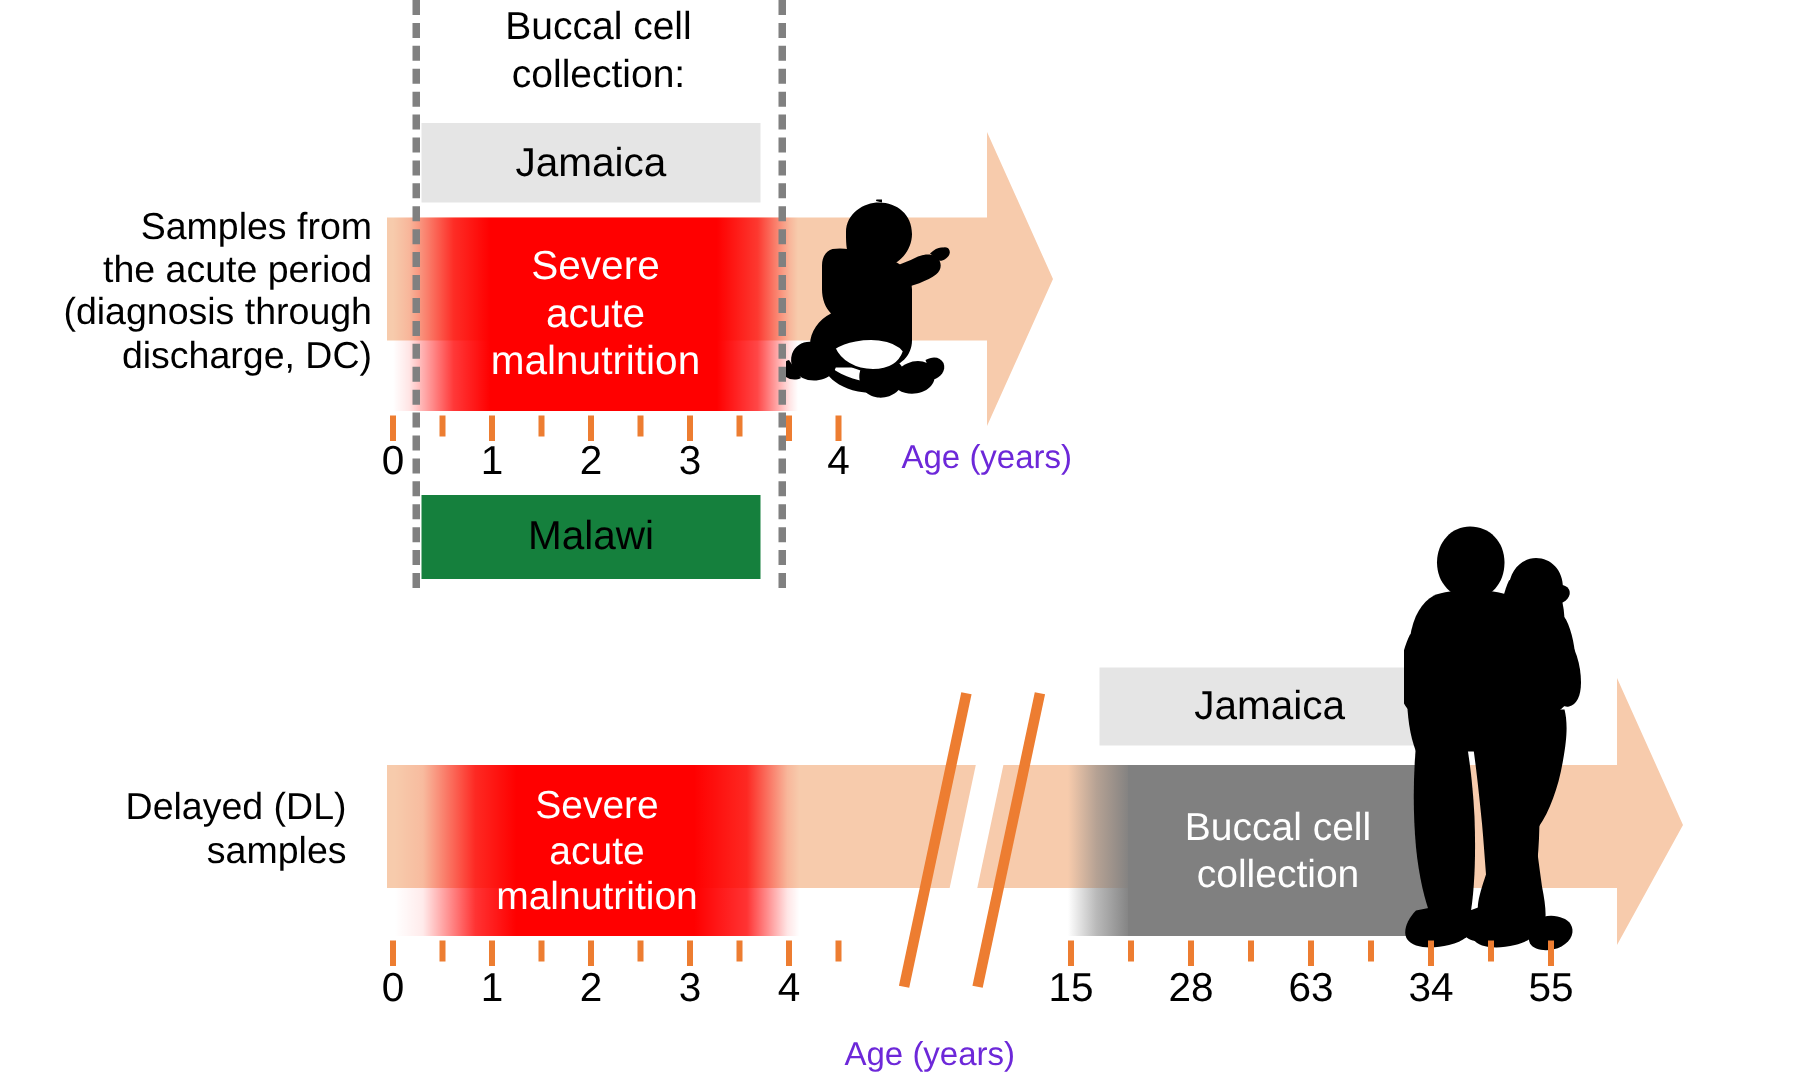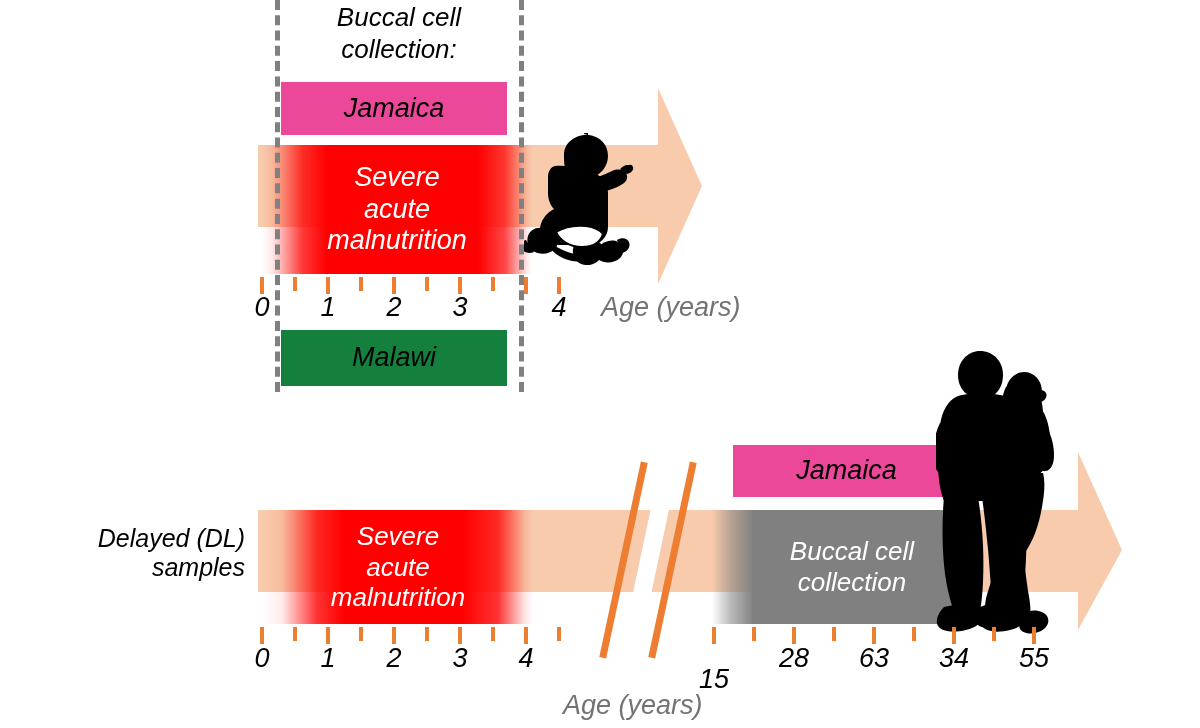--- a/index.html
+++ b/index.html
@@ -1,35 +1,35 @@
 <!DOCTYPE html>
 <html><head>
 <meta charset="utf-8">
 <style>
   html,body{margin:0;padding:0;background:#ffffff;}
   body{width:1200px;height:728px;position:relative;overflow:hidden;
        font-family:"Liberation Sans","DejaVu Sans",sans-serif;color:#000;}
-  .fig{position:absolute;inset:0;font-style:italic;}
+  .fig{position:absolute;inset:0;}
   .abs{position:absolute;}
 
   
   .txt{position:absolute;white-space:pre;line-height:1.14;}
   .lbl-left{font-size:25px;text-align:right;color:#000;}
   .tick-num{font-size:27px;text-align:center;color:#000;}
-  .axis-title{font-size:27px;color:#737373;}
+  .axis-title{font-size:22px;color:#6d28d9;}
   .bar-text{font-size:27px;text-align:center;line-height:1.18;}
   .hdr{font-size:26px;text-align:center;line-height:1.22;color:#000;}
 
   
   .arrow-wrap{position:absolute;}
   .arrow-svg{display:block;overflow:visible;}
 
   
   .bar{position:absolute;display:flex;align-items:center;justify-content:center;}
-  .bar-jamaica{background:#ec4899;}
+  .bar-jamaica{background:#e5e5e5;}
   .bar-malawi{background:#15803d;}
   .bar-grey{background:#808080;}
   .bar-red-top{
      background:linear-gradient(to right,
         rgba(255,0,0,0) 0%,
         rgba(255,0,0,0.10) 4%,
         rgba(255,0,0,0.78) 15%,
         rgba(255,0,0,1) 24%,
         rgba(255,0,0,1) 80%,
         rgba(255,0,0,0.72) 90%,
@@ -117,20 +117,24 @@
         <path d="M93 107 C98 104,103 105,105 109 C107 114,103 119,98 120 Z"></path>
         <path d="M30 112 C38 118,50 122,62 122 C70 122,76 120,80 117
                  L80 124 C72 128,60 130,48 128 C38 126,31 121,28 117 Z"></path>
       </g>
       <path d="M32 99 C40 94,52 92,62 93 C70 94,76 97,79 101
                C76 110,68 114,58 114 C46 114,36 108,32 99 Z" fill="#ffffff" stroke="#000" stroke-width="2"></path>
       <path d="M33 118 C42 126,56 129,68 126 C74 124,78 121,80 118" fill="none" stroke="#000" stroke-width="2.5"></path>
     </svg>
   </div>
 
+  <div class="txt lbl-left" style="left:20px;top:137px;width:228px;">Samples from
+the acute period
+(diagnosis through
+discharge, DC)</div>
 
   <div class="tick" style="left:260px;top:277px;height:17px;"></div>
   <div class="tick" style="left:293px;top:277px;height:14px;"></div>
   <div class="tick" style="left:326px;top:277px;height:17px;"></div>
   <div class="tick" style="left:359px;top:277px;height:14px;"></div>
   <div class="tick" style="left:392px;top:277px;height:17px;"></div>
   <div class="tick" style="left:425px;top:277px;height:14px;"></div>
   <div class="tick" style="left:458px;top:277px;height:17px;"></div>
   <div class="tick" style="left:491px;top:277px;height:14px;"></div>
   <div class="tick" style="left:524px;top:277px;height:17px;"></div>
@@ -220,21 +224,21 @@
         <path d="M46 152 C48 166,50 184,52 204 C54 226,55 250,58 266
                  L82 266 C86 254,89 236,90 214 C91 190,90 168,86 152 Z"></path>
         <path d="M8 262 C2 268,-1 276,2 281 C6 287,18 288,30 285
                  C42 282,48 276,45 269 C42 263,28 259,18 260 Z"></path>
         <path d="M52 262 C46 268,43 276,46 281 C50 287,62 288,74 285
                  C86 282,92 276,89 269 C86 263,72 259,62 260 Z"></path>
       </g>
     </svg>
   </div>
 
-  <div class="txt lbl-left" style="left:39px;top:524px;width:206px;">Delayed (DL)
+  <div class="txt lbl-left" style="left:25px;top:524px;width:206px;">Delayed (DL)
 samples</div>
 
   <div class="tick" style="left:260px;top:627px;height:17px;"></div>
   <div class="tick" style="left:293px;top:627px;height:14px;"></div>
   <div class="tick" style="left:326px;top:627px;height:17px;"></div>
   <div class="tick" style="left:359px;top:627px;height:14px;"></div>
   <div class="tick" style="left:392px;top:627px;height:17px;"></div>
   <div class="tick" style="left:425px;top:627px;height:14px;"></div>
   <div class="tick" style="left:458px;top:627px;height:17px;"></div>
   <div class="tick" style="left:491px;top:627px;height:14px;"></div>
@@ -250,21 +254,21 @@
   <div class="tick" style="left:952px;top:627px;height:17px;"></div>
   <div class="tick" style="left:992px;top:627px;height:14px;"></div>
   <div class="tick" style="left:1032px;top:627px;height:17px;"></div>
 
   <div class="txt tick-num" style="left:242px;top:643px;width:40px;">0</div>
   <div class="txt tick-num" style="left:308px;top:643px;width:40px;">1</div>
   <div class="txt tick-num" style="left:374px;top:643px;width:40px;">2</div>
   <div class="txt tick-num" style="left:440px;top:643px;width:40px;">3</div>
   <div class="txt tick-num" style="left:506px;top:643px;width:40px;">4</div>
 
-  <div class="txt tick-num" style="left:692px;top:664px;width:44px;">15</div>
+  <div class="txt tick-num" style="left:692px;top:643px;width:44px;">15</div>
   <div class="txt tick-num" style="left:772px;top:643px;width:44px;">28</div>
   <div class="txt tick-num" style="left:852px;top:643px;width:44px;">63</div>
   <div class="txt tick-num" style="left:932px;top:643px;width:44px;">34</div>
   <div class="txt tick-num" style="left:1012px;top:643px;width:44px;">55</div>
 
   <div class="txt axis-title" style="left:563px;top:690px;">Age (years)</div>
 
 </div>
 
 </body></html>

